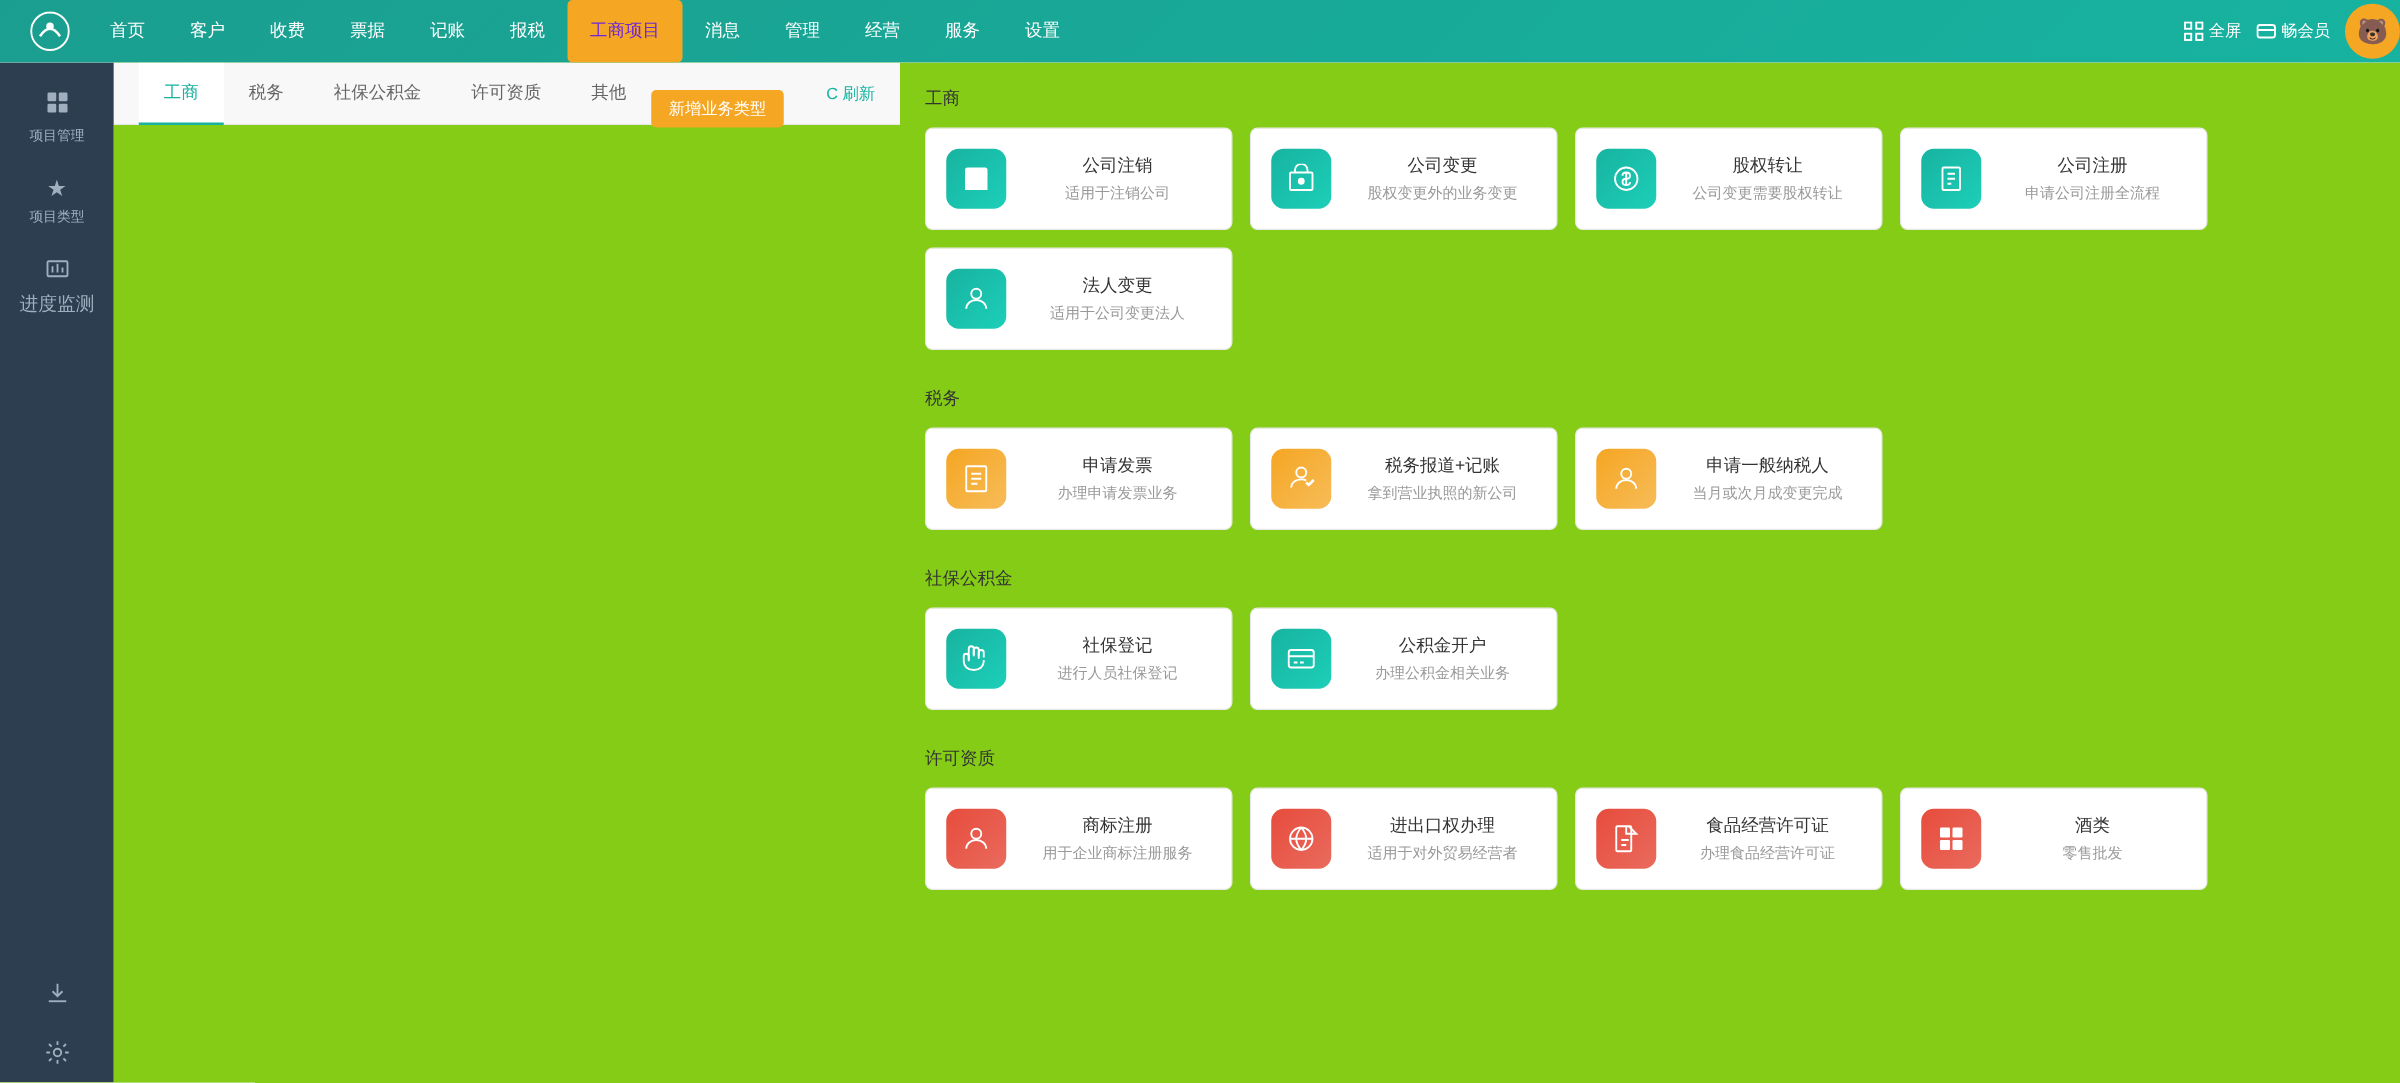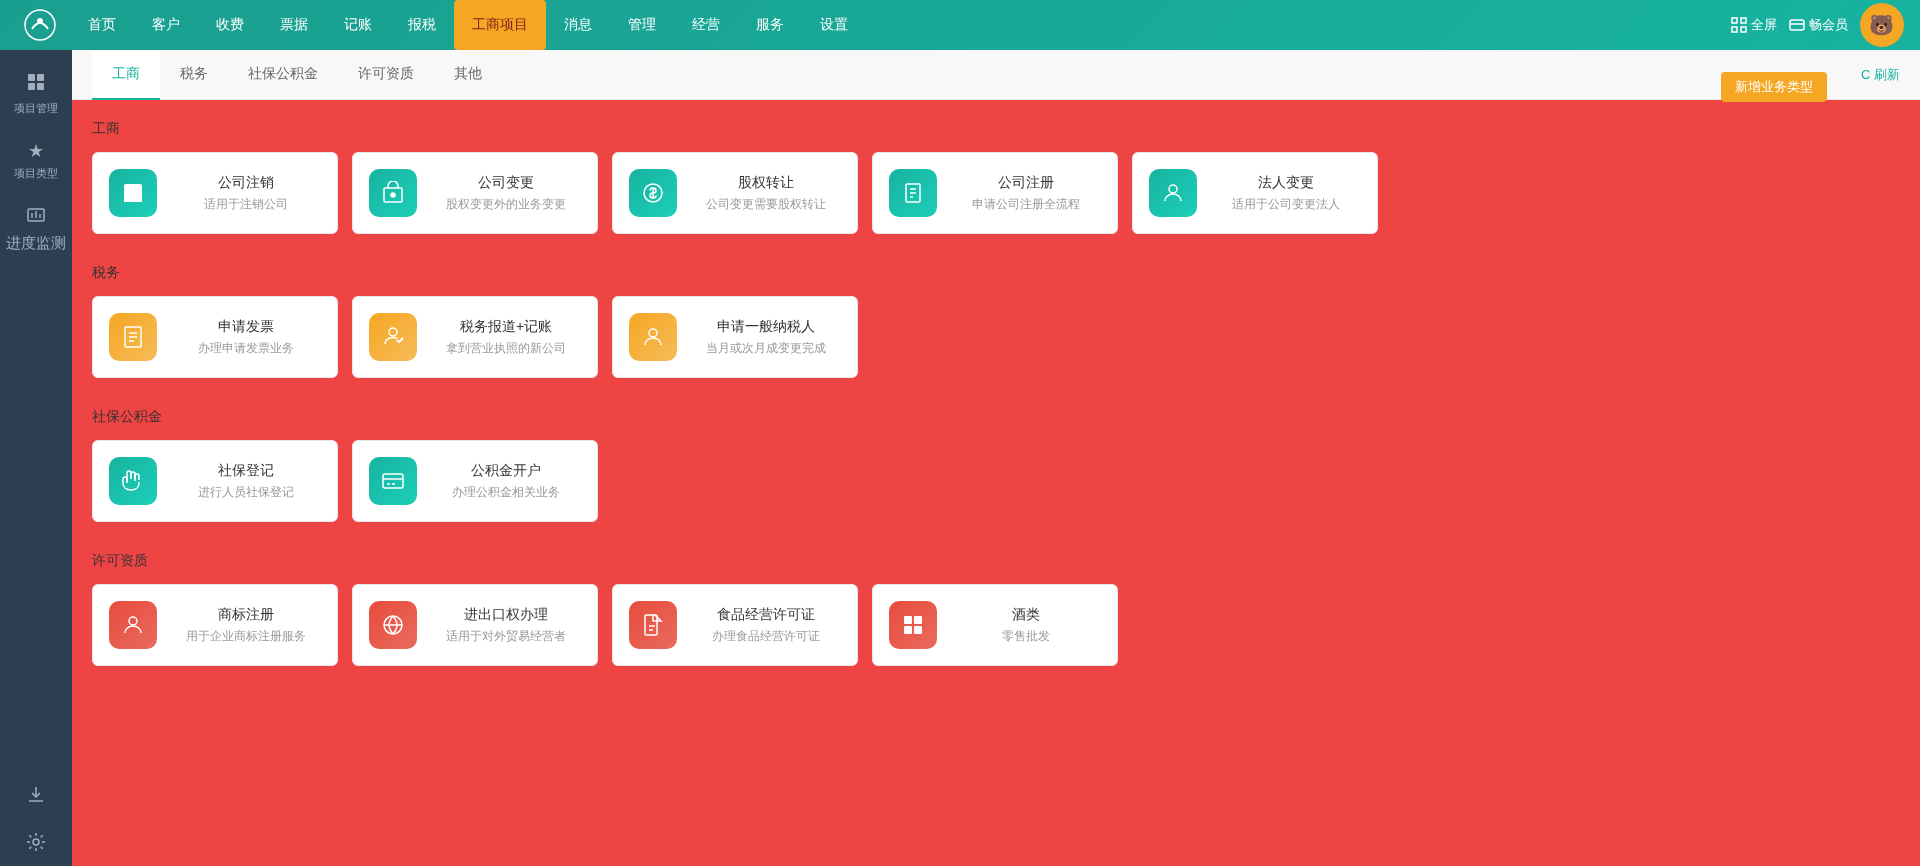--- a/index.html
+++ b/index.html
@@ -33,43 +33,42 @@
       font-size: 14px;
       cursor: pointer;
       height: 50px;
       display: flex;
       align-items: center;
       text-align: center;
     }
     .nav-item.active {
       background: #f5a623;
       border-radius: 4px;
-      color: #7f1d1d;
+      color: #6d28d9;
     }
     .top-nav-right {
       display: flex;
       align-items: center;
       gap: 12px;
-      padding-right: 16px;
       color: white;
       font-size: 13px;
     }
     .top-nav-right span { cursor: pointer; display: flex; align-items: center; gap: 4px; }
     .mascot { width: 44px; height: 44px; background: #f5a623; border-radius: 50%; display: flex; align-items: center; justify-content: center; font-size: 20px; }
 
     
     .main-layout {
       display: flex;
       flex: 1;
       overflow: hidden;
     }
 
     
     .sidebar {
-      width: 72px;
+      width: 91px;
       background: #2c3e50;
       display: flex;
       flex-direction: column;
       align-items: center;
       padding-top: 10px;
       flex-shrink: 0;
       text-align: right;
     }
     .sidebar-item {
       width: 100%;
@@ -94,23 +93,23 @@
       align-items: center;
       padding: 14px 0;
       color: #a0aec0;
       cursor: pointer;
       font-size: 18px;
     }
 
     
     .content-area {
       flex: 1;
-      background: #ef4444;
-      display: flex;
-      flex-direction: column;
+      background: #84cc16;
+      display: flex;
+      flex-direction: row;
       overflow: hidden;
     }
 
     
     .tab-bar {
       display: flex;
       align-items: center;
       padding: 0 20px;
       border-bottom: 1px solid #e8e8e8;
       background: #f8f8f8;

